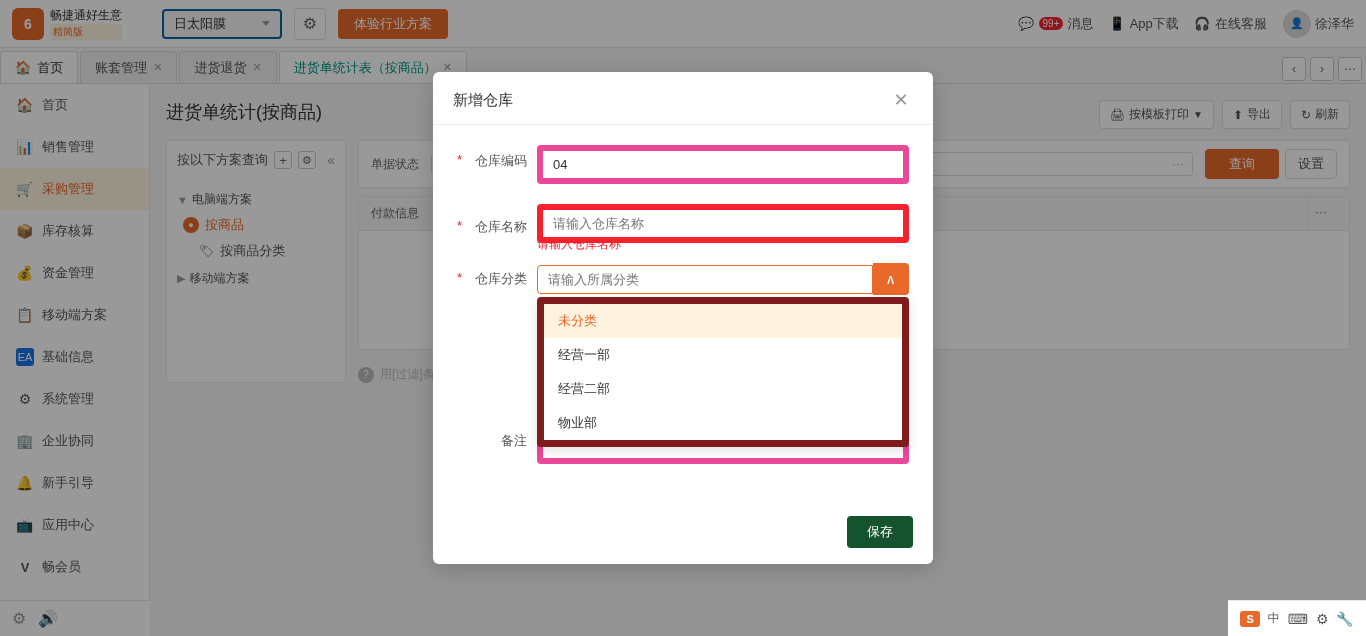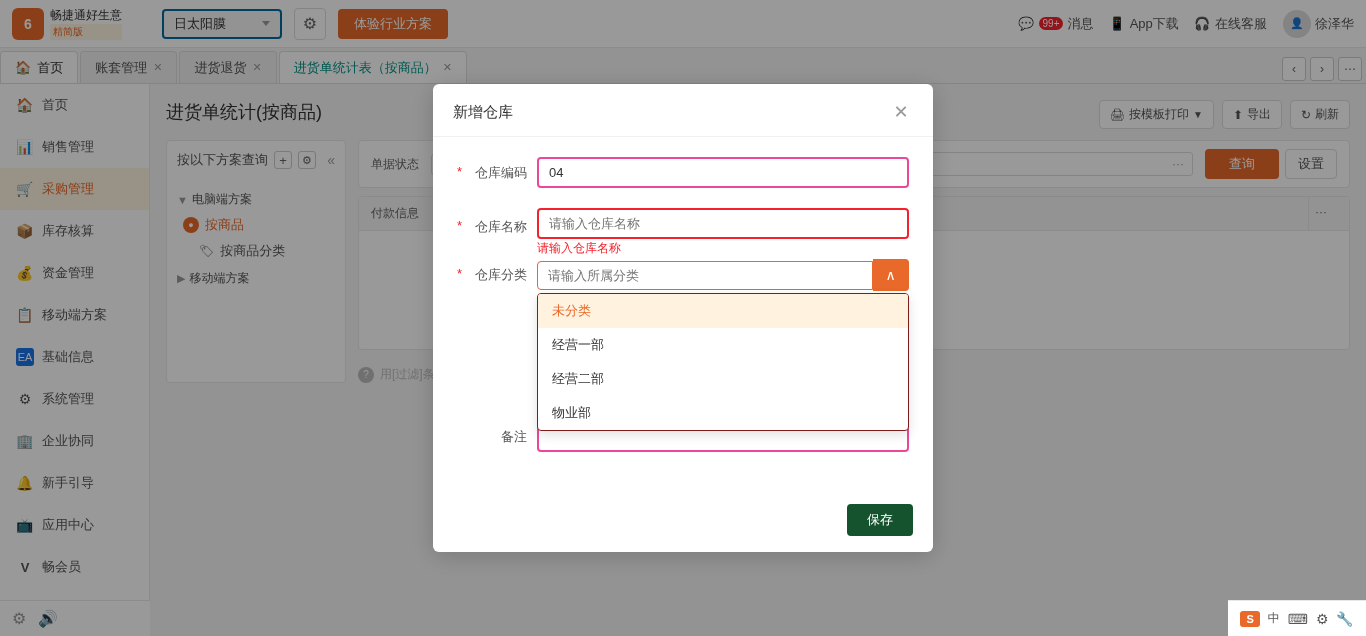--- a/index.html
+++ b/index.html
@@ -249,21 +249,21 @@
       padding-right: 10px;
       position: relative;
     }
     .form-label.required::before {
       content: '*';
       color: #f5222d;
       position: absolute; left: 0; top: 7px;
     }
     .form-input {
       flex: 1;
-      border: 2px solid #ec4899; border-radius: 4px;
+      border: 6px solid #ec4899; border-radius: 4px;
       padding: 6px 10px; font-size: 13px; color: #333;
       outline: none;
     }
     .form-input.error { border-color: #f5222d; }
     .error-text {
       position: absolute;
       top: 32px; left: 80px;
       color: #f5222d; font-size: 12px;
     }
     .form-input-with-btn {
@@ -284,21 +284,21 @@
       display: flex; align-items: center; justify-content: center;
       cursor: pointer; color: white; font-size: 14px;
     }
 
     
     .dropdown-list {
       position: absolute;
       top: calc(100% + 2px); left: 0;
       width: 100%;
       background: #fff;
-      border: 1px solid #7f1d1d;
+      border: 7px solid #7f1d1d;
       border-radius: 4px;
       box-shadow: 0 4px 12px rgba(0,0,0,0.12);
       z-index: 200;
       overflow: hidden;
     }
     .dropdown-item {
       padding: 8px 14px;
       font-size: 13px; color: #333;
       cursor: pointer;
     }

